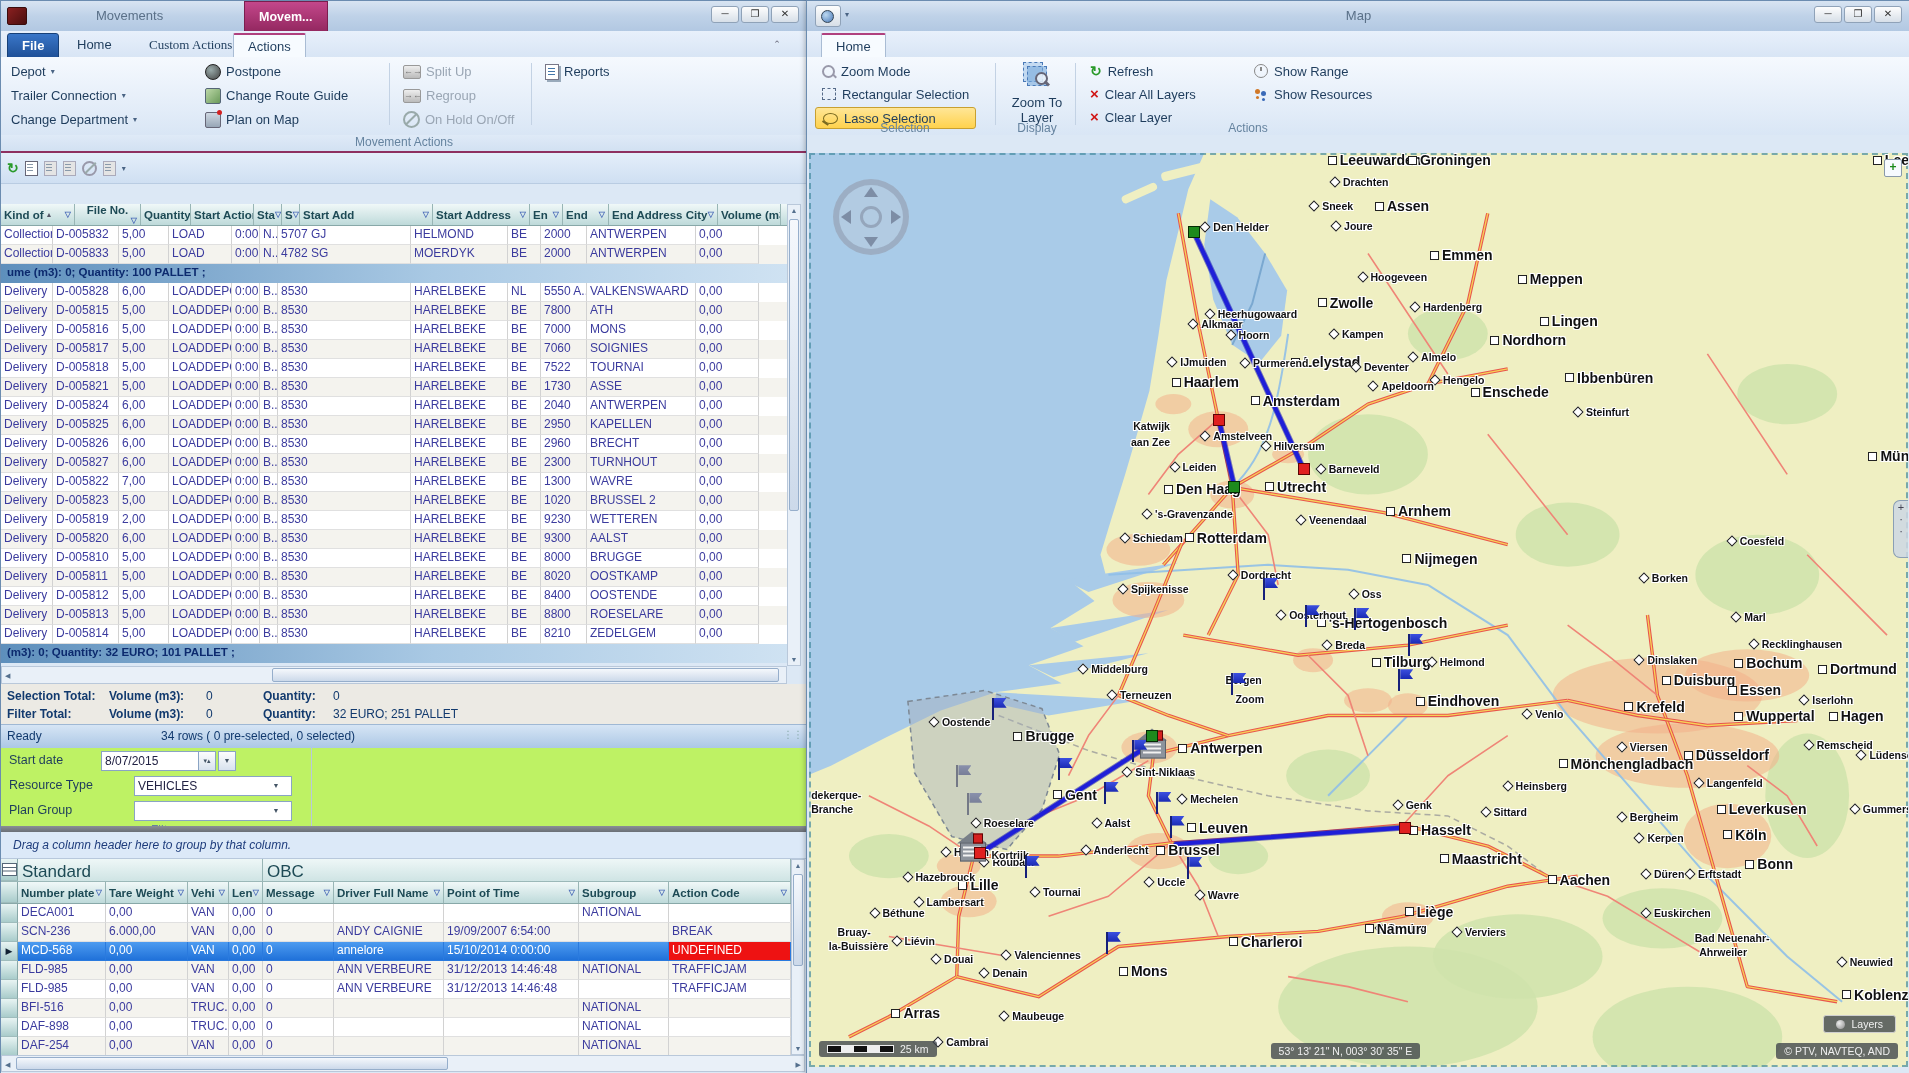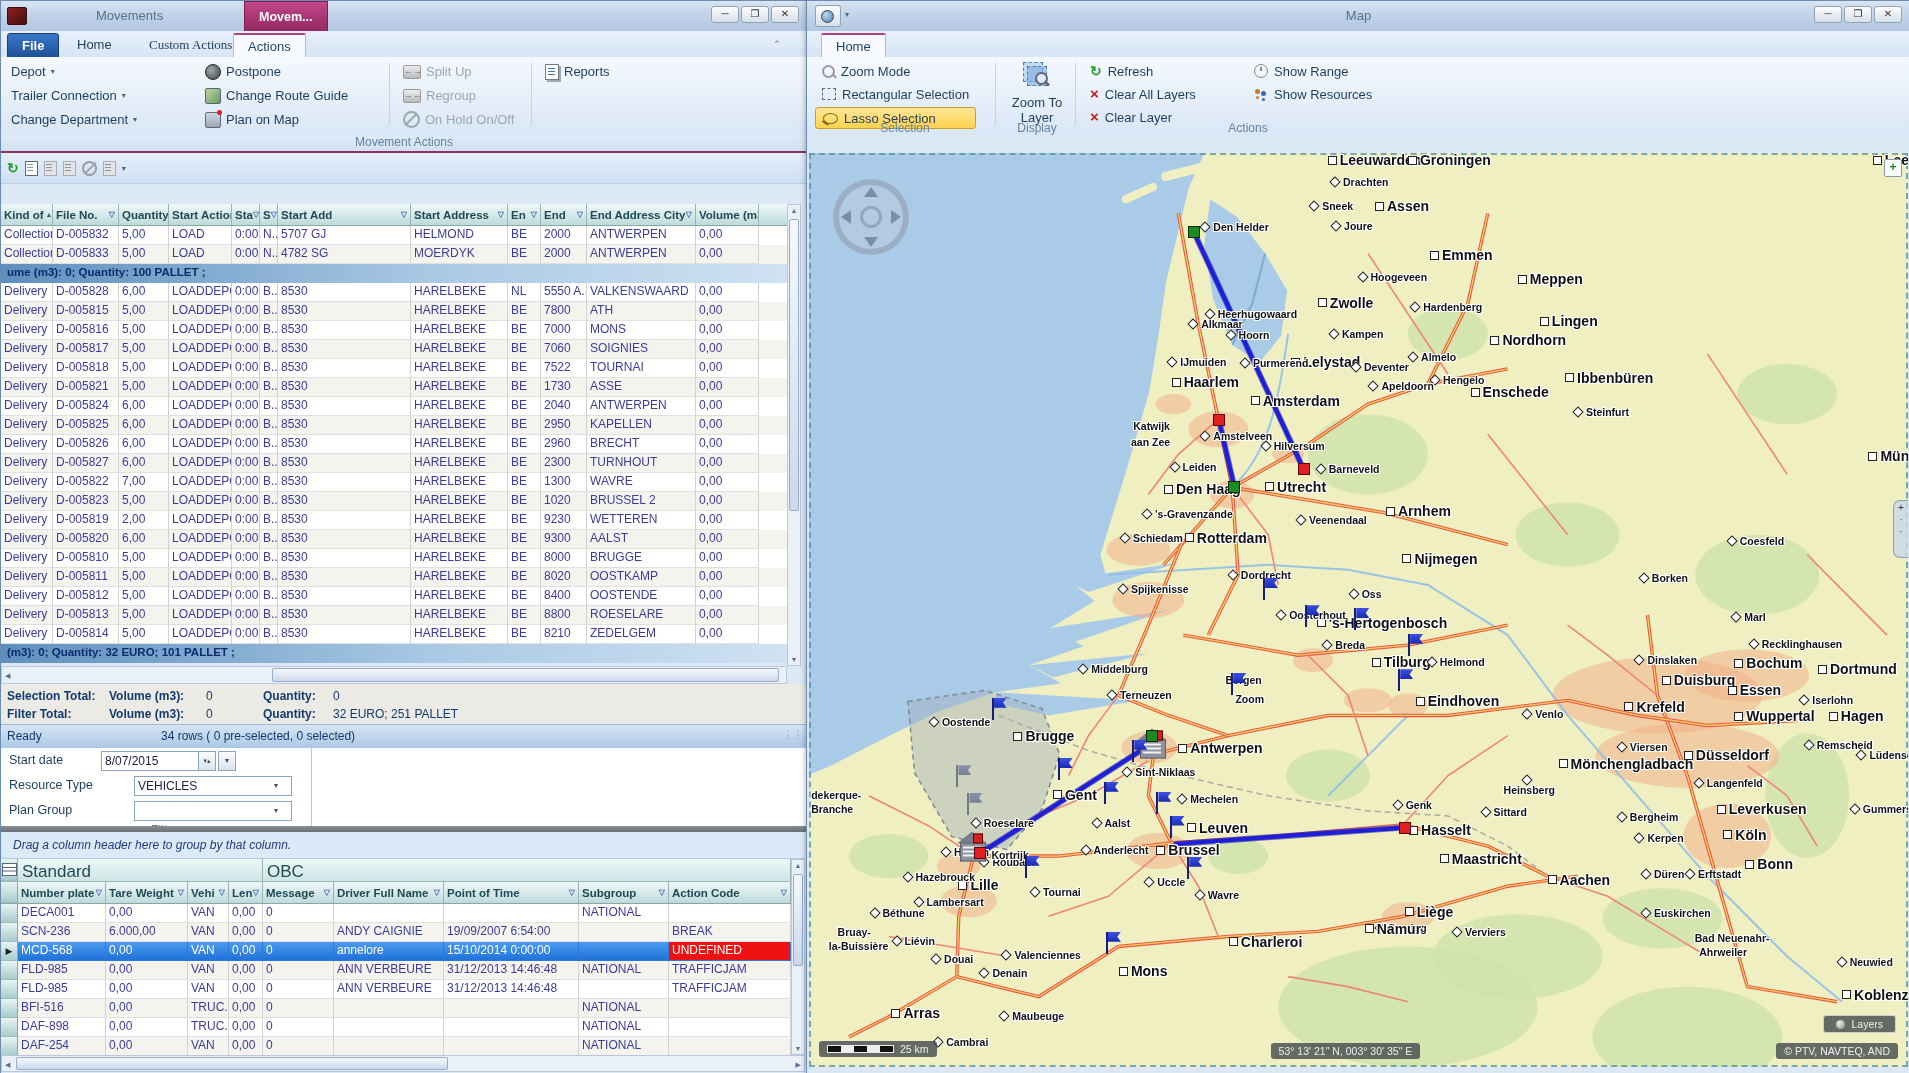--- a/index.html
+++ b/index.html
@@ -81,21 +81,21 @@
   .cell-red{background:#ee1212!important;color:#fff!important;}
   
   .sb{background:#e9f0f8;border:1px solid #b9c8da;box-sizing:border-box;position:absolute;}
   .sb .thumb{position:absolute;background:linear-gradient(#f5f8fc,#ccd9ea);border:1px solid #96aecb;border-radius:2px;}
   .sb .arr{position:absolute;font-size:7px;color:#55708e;text-align:center;}
   
   #totals{position:absolute;left:0;top:683px;right:0;height:40px;background:#eceae4;font-size:12px;color:#123a6e;}
   #totals b{font-weight:bold;}
   #statusbar{position:absolute;left:0;top:723px;right:0;height:24px;background:linear-gradient(#d6e5f5,#aac6e4);border-top:1px solid #9fb8d4;font-size:12px;color:#123a6e;}
   
-  #filterpanel{position:absolute;left:0;top:747px;right:0;height:78px;background:#ffffff;}
+  #filterpanel{position:absolute;left:0;top:747px;right:0;height:78px;background:#bef264;}
   .fl-label{position:absolute;font-size:12.5px;color:#1e3c5c;}
   .fl-input{position:absolute;height:18px;background:#fff;border:1px solid #8aa4c4;font-size:12px;color:#224;padding:0 3px;line-height:18px;}
   .fl-dd{position:absolute;width:16px;height:18px;background:linear-gradient(#fdfdfd,#d8e2ee);border:1px solid #8aa4c4;font-size:7px;color:#456;text-align:center;line-height:18px;}
   #darksep{position:absolute;left:0;top:825px;right:0;height:6px;background:linear-gradient(#8a8f96,#6a6f76);}
   #draghint{position:absolute;left:0;top:831px;right:0;height:27px;background:#dce9f8;font-size:12px;font-style:italic;color:#1e3c7c;padding:6px 0 0 12px;box-sizing:border-box;border-bottom:1px solid #b8c8dc;}
   .bandrow{display:flex;background:linear-gradient(#eef7f7,#cfe4e4);border-bottom:1px solid #9bb8b8;height:22px;}
   .band-cell{font-size:17px;color:#1d4a55;border-right:1px solid #98b5b5;padding:3px 4px;box-sizing:border-box;}
   .selcell{background:linear-gradient(#e8f4f3,#a9cccb);border-right:1px solid #88a8a8;border-bottom:1px solid #9fbcbc;box-sizing:border-box;flex:none;font-size:9px;color:#123;text-align:center;line-height:18px;}
   
   #win-map{left:806px;top:0;width:1103px;height:1073px;background:#dce8f5;border:1px solid #6b8cb0;}
@@ -221,26 +221,26 @@
       <span class="ic ic-doc dis"></span>
       <span class="ic ic-doc dis"></span>
       <span class="ic ic-nohold" style="width:11px;height:11px;border-color:#99a;"></span>
       <span class="ic ic-doc dis"></span>
       <span class="caret">▾</span>
     </div>
 
 
     <div id="topgrid" style="position:absolute;left:0;top:203px;width:786px;">
         <div class="gridhead">
-          <div class="gh-cell" style="width: 52px;">
+          <div class="gh-cell" style="width: 74px;">
             <span>Kind of</span>
             <span class="sort">▲</span>
             <span class="fun">▽</span>
           </div>
-          <div class="gh-cell" style="width: 66px;">
+          <div class="gh-cell" style="width: 66px; flex-direction: column;">
             <span>File No.</span>
             <span class="fun">▽</span>
           </div>
           <div class="gh-cell" style="width: 50px;">
             <span>Quantity</span>
             <span class="fun">▽</span>
           </div>
           <div class="gh-cell" style="width: 63px;">
             <span>Start Action</span>
           </div>
@@ -1268,21 +1268,21 @@
             <span>Remscheid</span>
           </div>
           <div class="maplbl town" style="position: absolute; left: 95.4%; top: 65.9%;">
             <span class="mk-di"></span>
             <span>Lüdenscheid</span>
           </div>
           <div class="maplbl town" style="position: absolute; left: 80.6%; top: 68.9%;">
             <span class="mk-di"></span>
             <span>Langenfeld</span>
           </div>
-          <div class="maplbl town" style="position: absolute; left: 63.2%; top: 69.3%; flex-direction: column;">
+          <div class="maplbl town" style="position: absolute; left: 63.2%; top: 69.3%;">
             <span class="mk-di"></span>
             <span>Heinsberg</span>
           </div>
           <div class="maplbl big" style="position: absolute; left: 82.6%; top: 71.8%;">
             <span class="mk-sq"></span>
             <span>Leverkusen</span>
           </div>
           <div class="maplbl town" style="position: absolute; left: 94.8%; top: 71.8%;">
             <span class="mk-di"></span>
             <span>Gummersbach</span>

